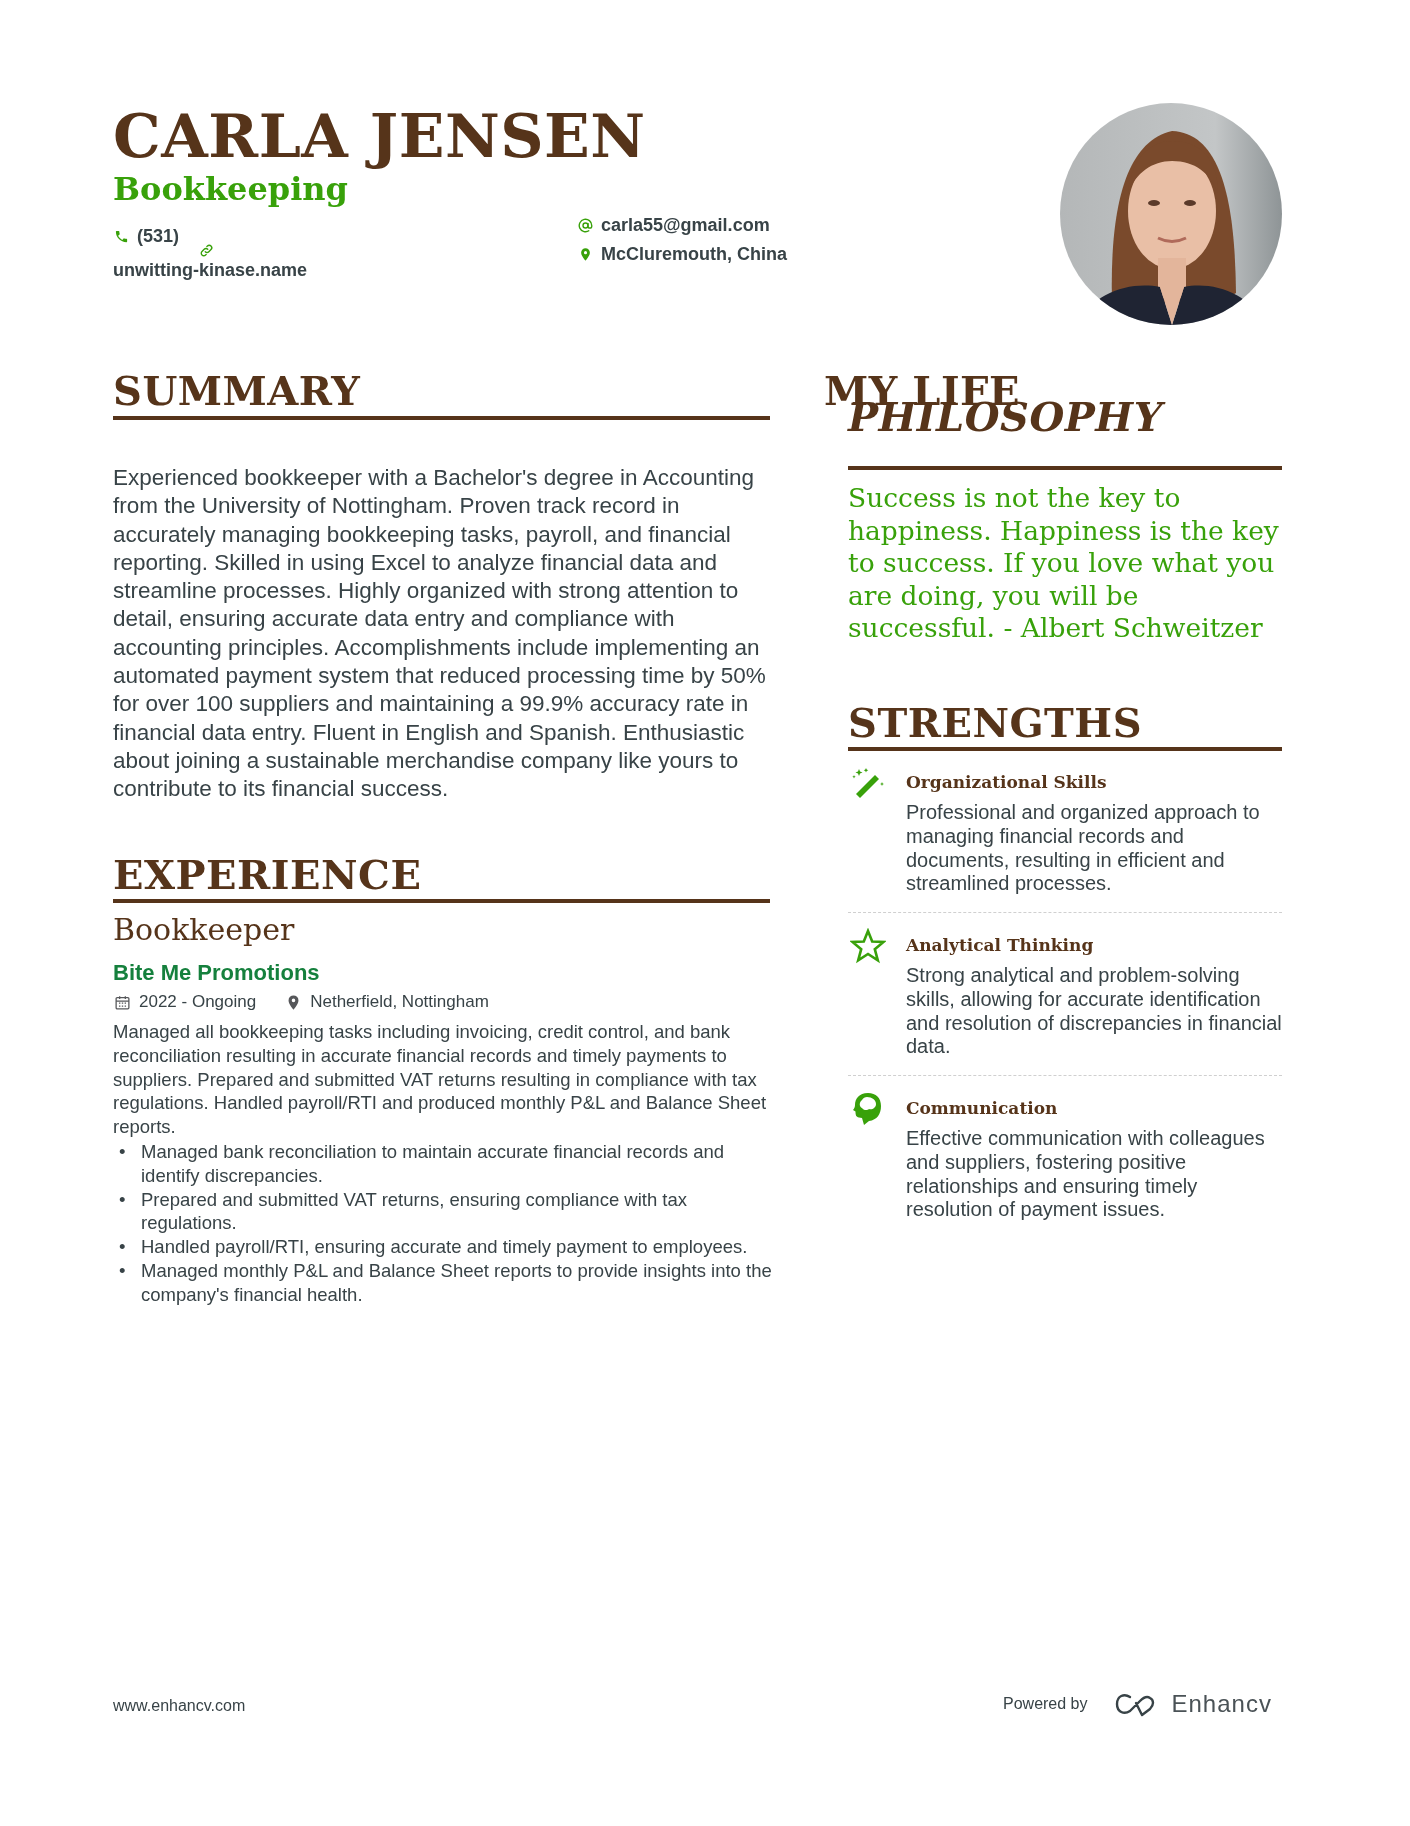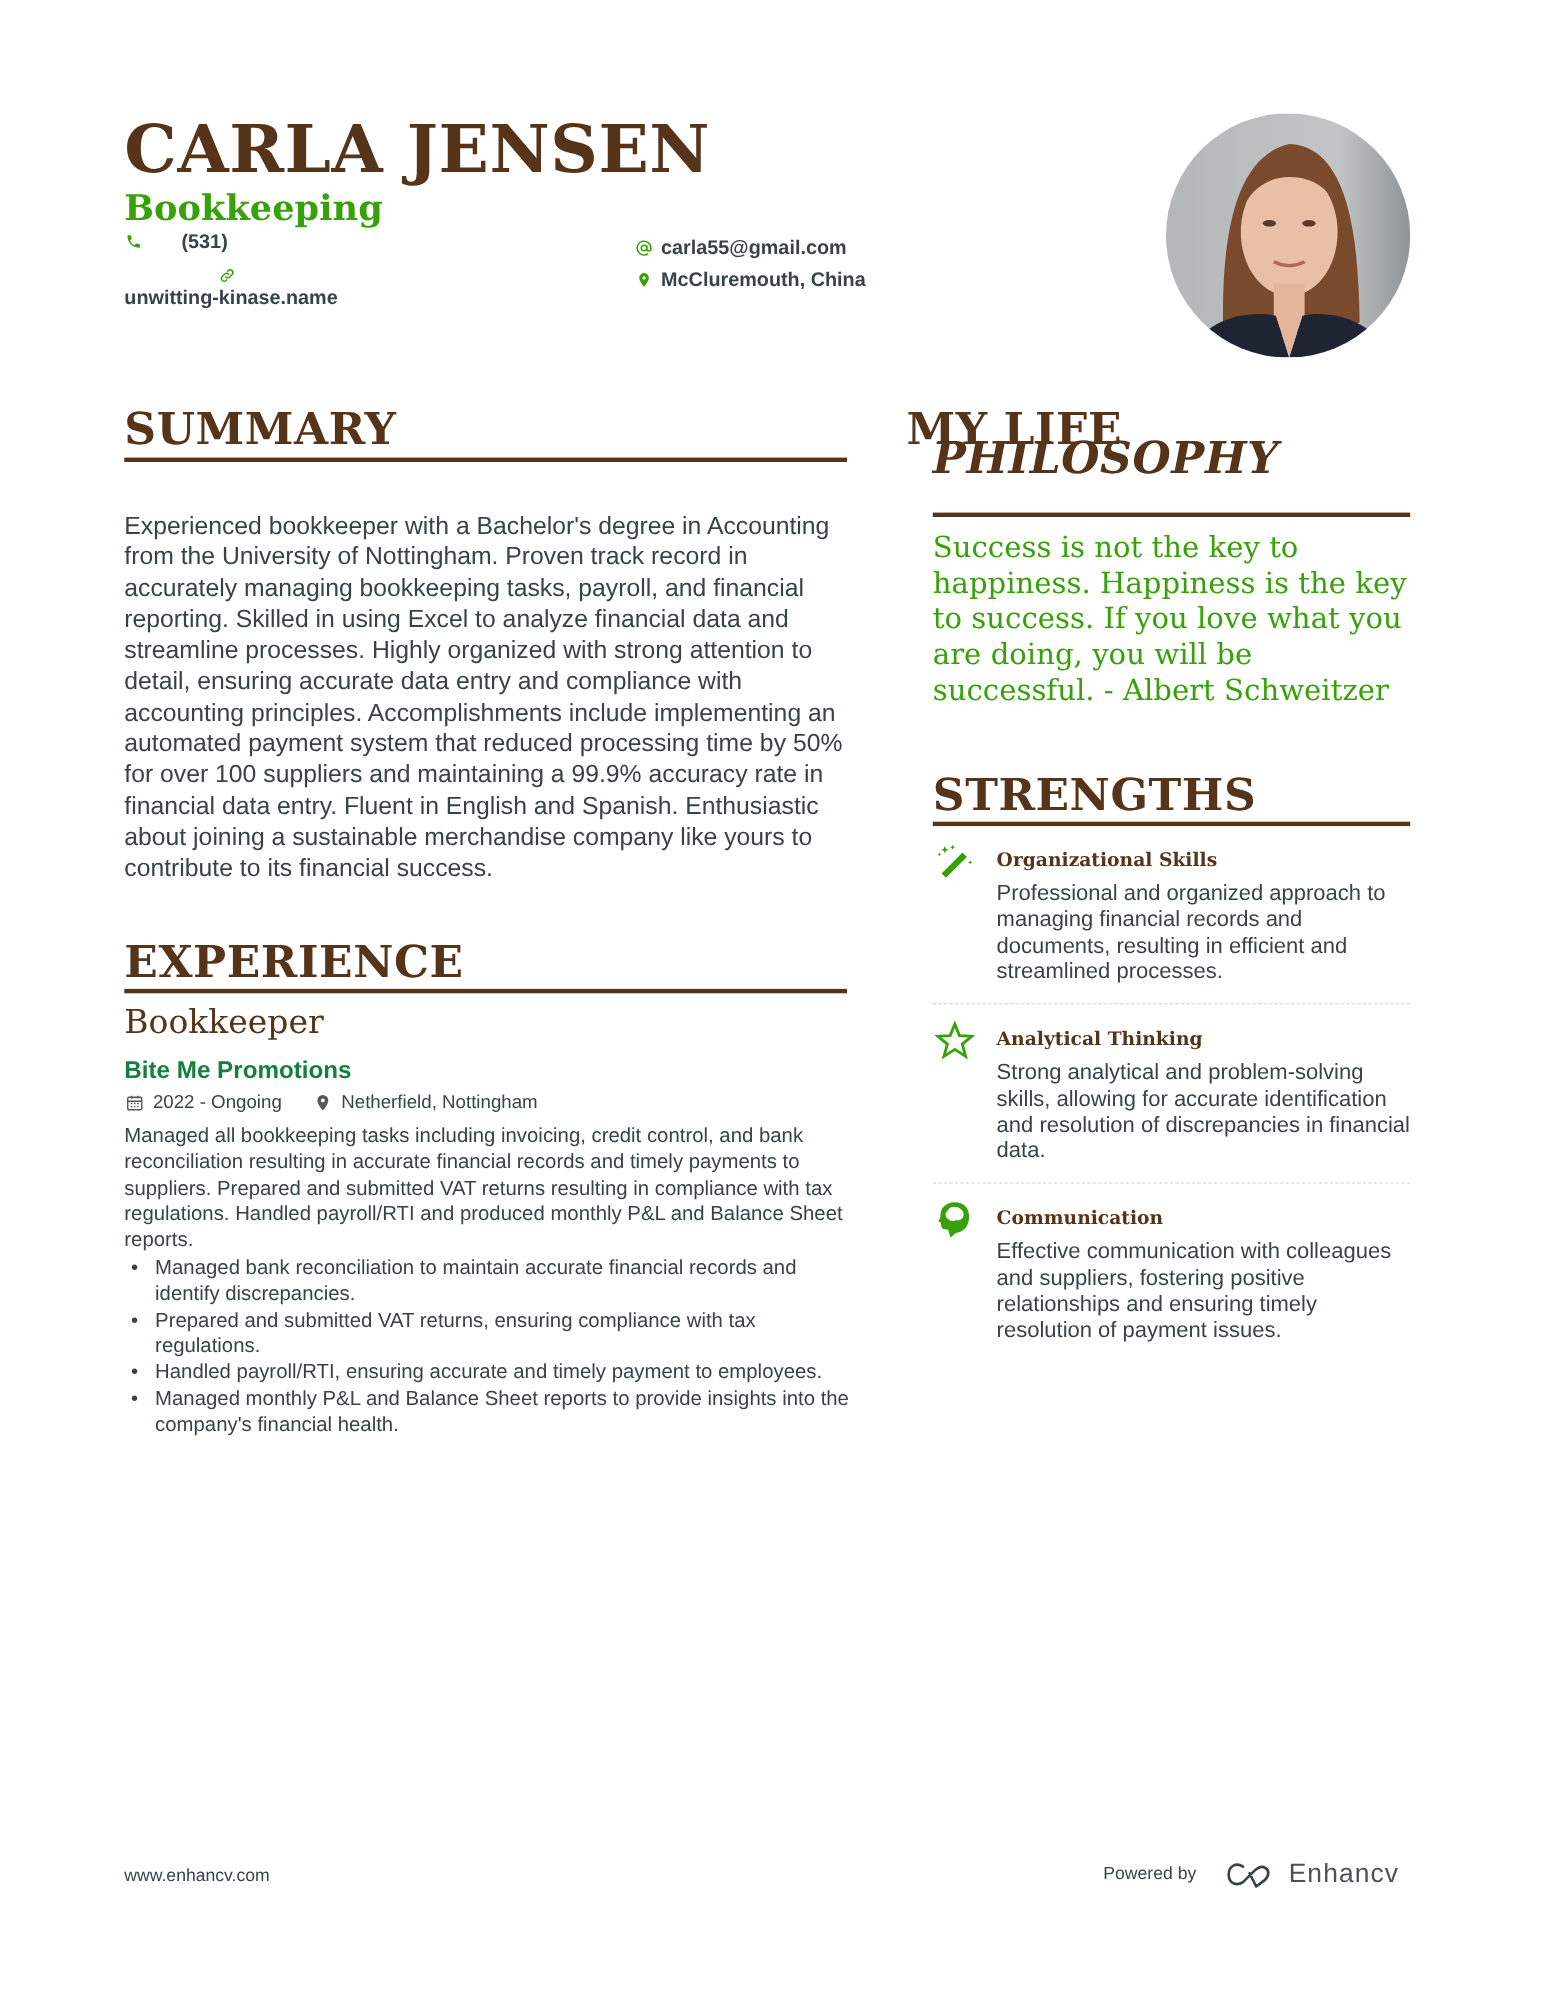--- a/index.html
+++ b/index.html
@@ -46,21 +46,21 @@
   .footer-right .pb { font-size: 16px; color: #384347; margin-right: 26px; }
   .footer-right .logo { width: 48px; height: 26px; color: #384347; margin-right: 10px; display: inline-flex; }
   .footer-right .brand { font-size: 24px; color: #4a5256; letter-spacing: 1px; }
 </style>
 </head>
 <body>
 
 <div class="name serif">CARLA JENSEN</div>
 <div class="title serif">Bookkeeping</div>
 
-<div class="contact" style="left:113px; top:207px;gap:28px;">
+<div class="contact" style="left:113px; top:224px;">
   <span class="ic">
     <svg viewBox="0 0 24 24" fill="currentColor">
         <path d="M6.6 10.8c1.4 2.8 3.8 5.1 6.6 6.6l2.2-2.2c.3-.3.7-.4 1-.2 1.1.4 2.3.6 3.6.6.6 0 1 .4 1 1V20c0 .6-.4 1-1 1C10.6 21 3 13.4 3 4c0-.6.4-1 1-1h3.5c.6 0 1 .4 1 1 0 1.3.2 2.5.6 3.6.1.3 0 .7-.2 1L6.6 10.8z"></path>
       </svg>
   </span>
   <span>(531)</span>
 </div>
 
 <div class="contact" style="left:113px; top:242px;flex-direction:column;">
   <span class="ic">

